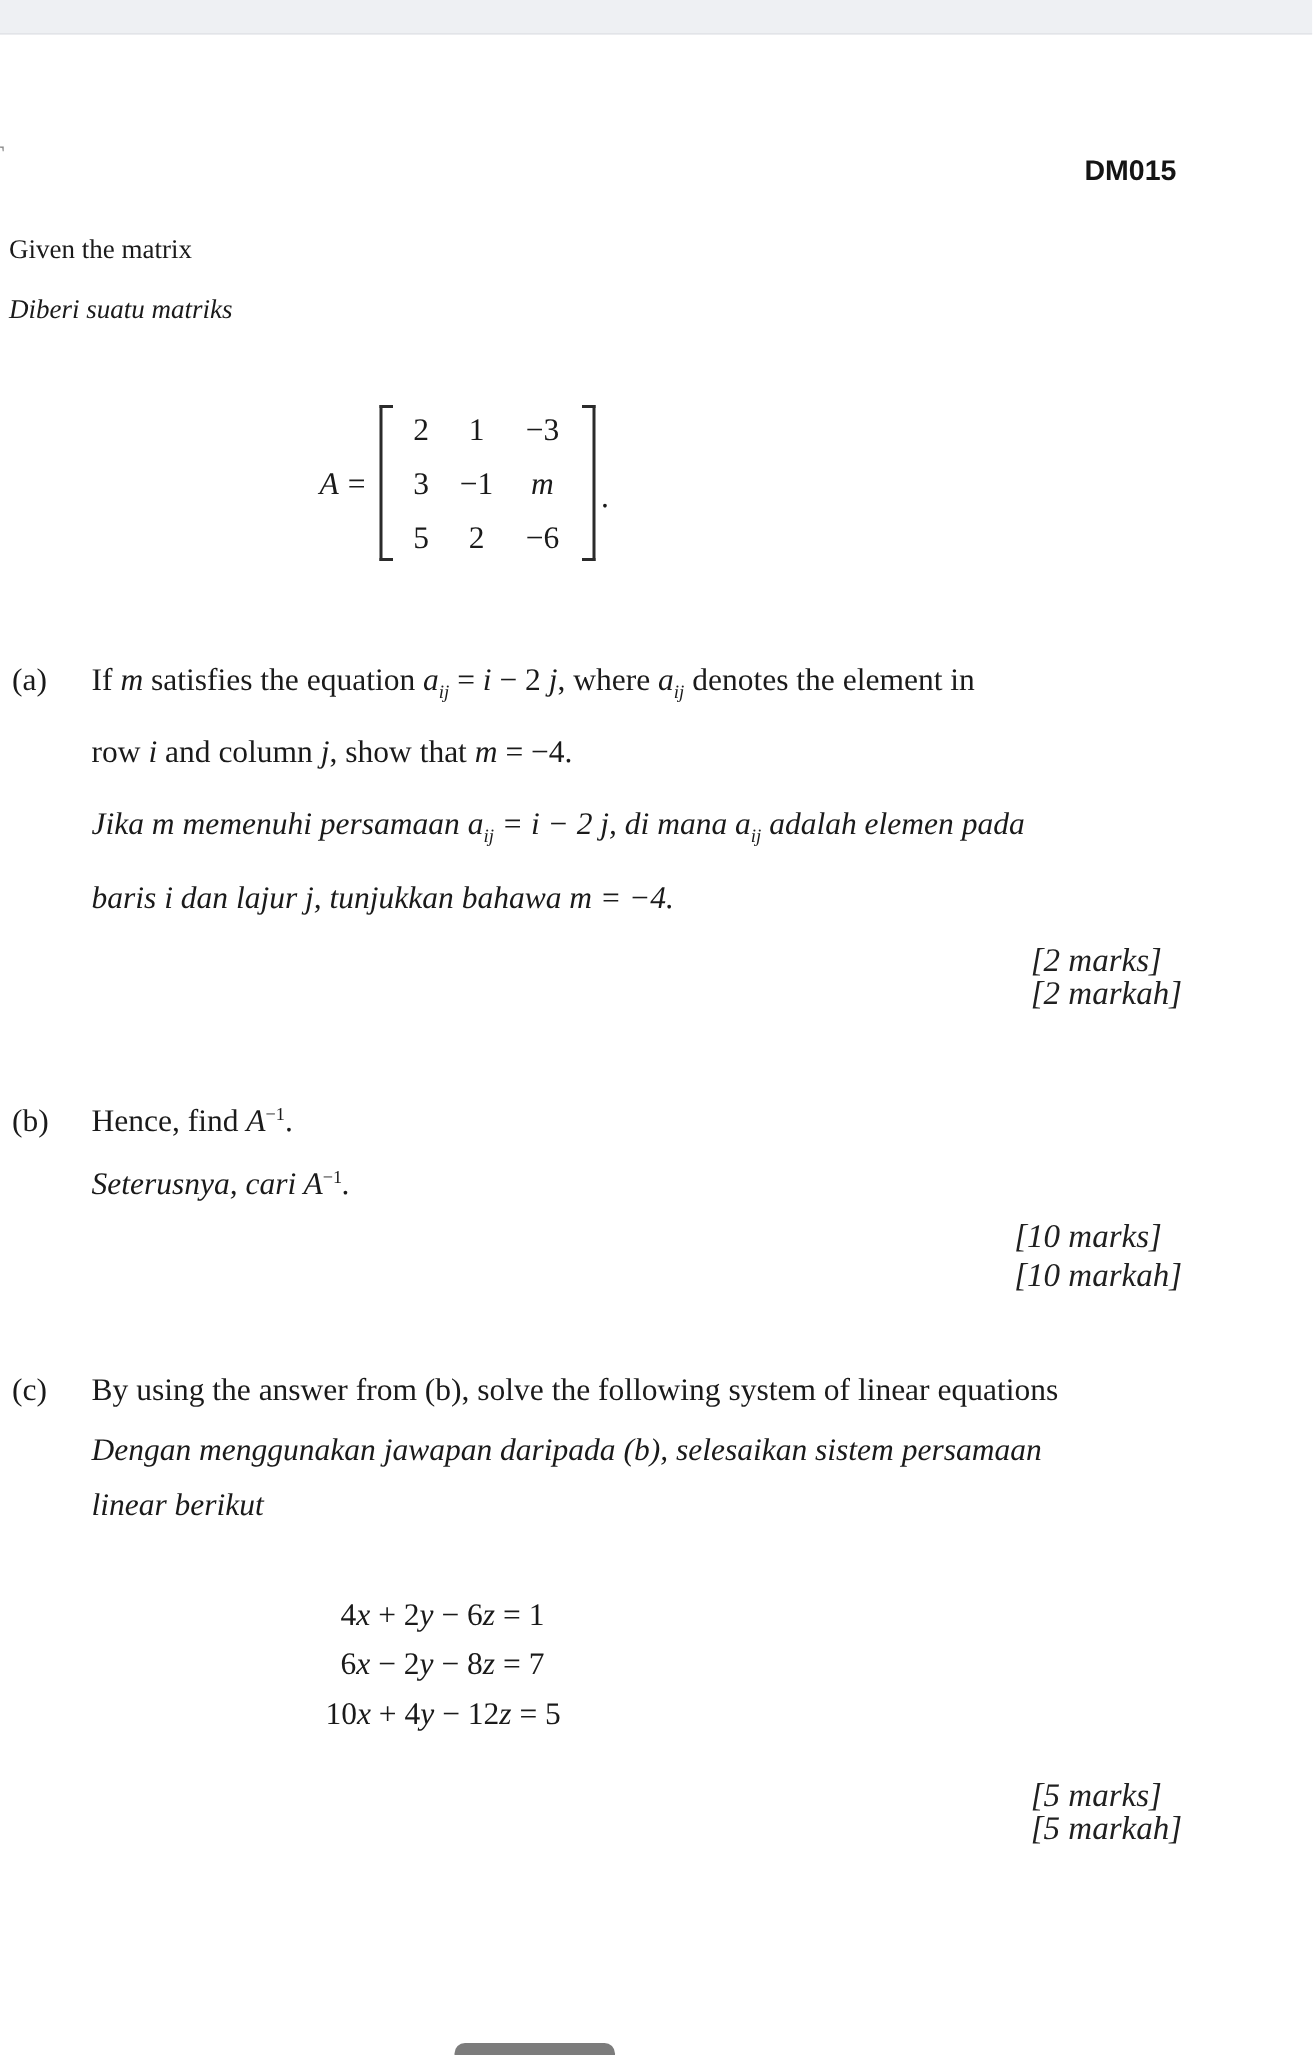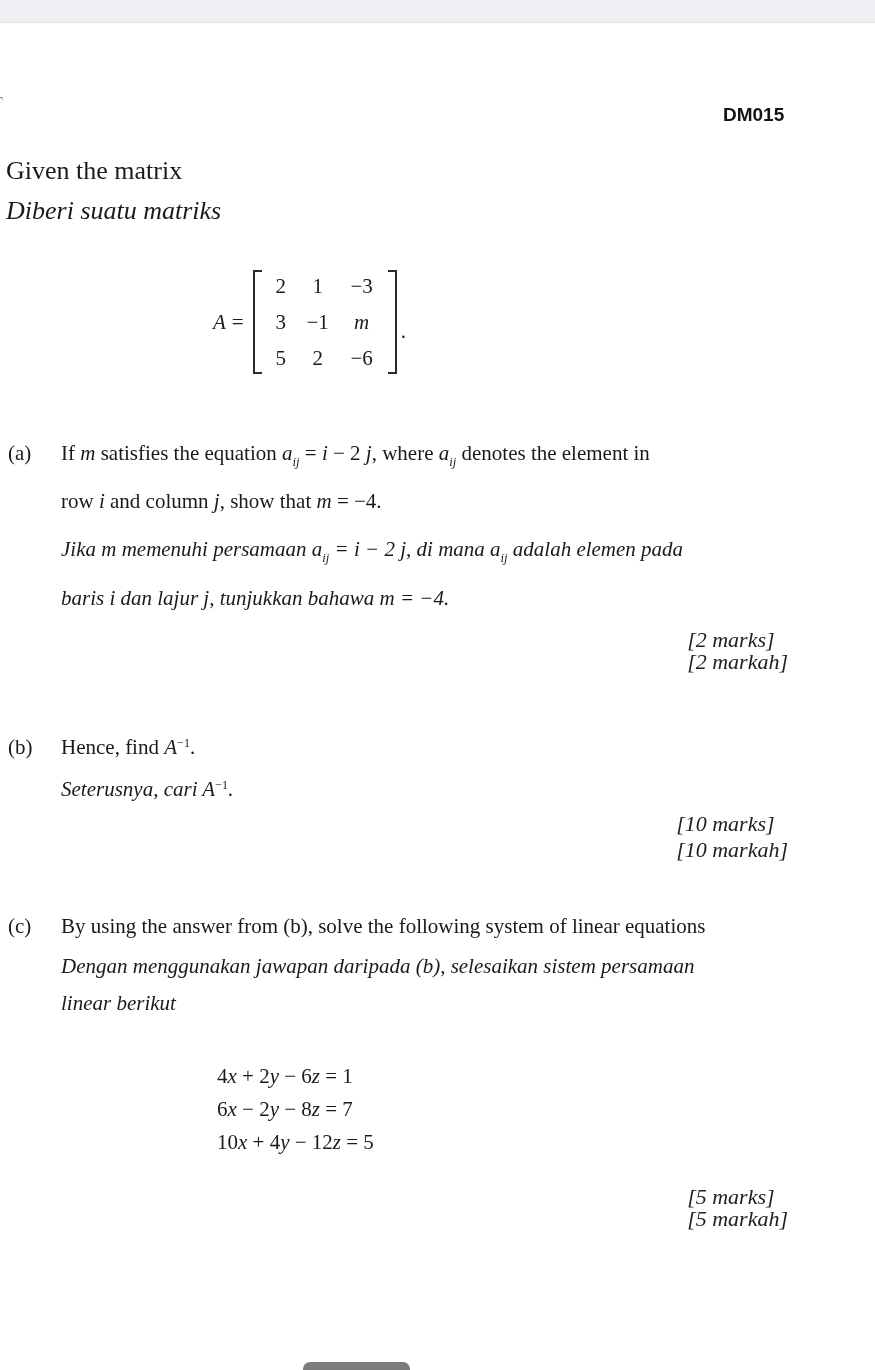--- a/index.html
+++ b/index.html
@@ -13,21 +13,21 @@
   }
   .edge-frag{
     position:absolute;left:0;top:92px;width:8px;height:22px;overflow:hidden;color:#8e8e8e;
   }
   .edge-frag span{position:absolute;left:-10px;top:0;font-size:21px;}
   .doc-code{
     position:absolute;left:723px;top:92px;
     font-family:Liberation Sans, sans-serif;font-weight:bold;
     font-size:19px;color:#141414;letter-spacing:0px;margin-top:12px;
   }
-  .line{position:absolute;font-size:26px;white-space:nowrap;}
+  .line{position:absolute;font-size:18px;white-space:nowrap;}
   .intro-en{left:6px;top:156px;}
   .intro-ms{left:6px;top:196px;font-style:italic;text-align:right;}
 
   
   .matrix{position:absolute;left:213px;top:268px;display:flex;align-items:center;font-size:21px;}
   .mvar{font-style:italic;}
   .meq{margin:0 9px 0 6px;}
   .bkt{width:9px;height:104px;border:2px solid #2b2b2b;box-sizing:border-box;}
   .bkt-l{border-right:none;}
   .bkt-r{border-left:none;}
@@ -43,21 +43,21 @@
   .seg-sub{font-style:italic;font-size:0.6em;vertical-align:-0.45em;}
   .seg-sup{font-size:0.58em;vertical-align:0.6em;}
 
   .marks{
     position:absolute;right:87px;font-size:22px;font-style:italic;
     text-align:left;line-height:22px;white-space:nowrap;color:#202020;
   }
   .marks-b{line-height:26px;}
 
   .equations{
-    position:absolute;left:217px;top:1060px;width:156px;text-align:left;
+    position:absolute;left:217px;top:1060px;width:156px;text-align:center;
     font-size:21px;line-height:33px;white-space:nowrap;
   }
 
   .pill{
     position:absolute;left:303px;top:1362px;width:107px;height:14px;
     border-radius:7px 7px 0 0;background:#7c7c7c;
   }
 </style>
 </head>
 <body>

